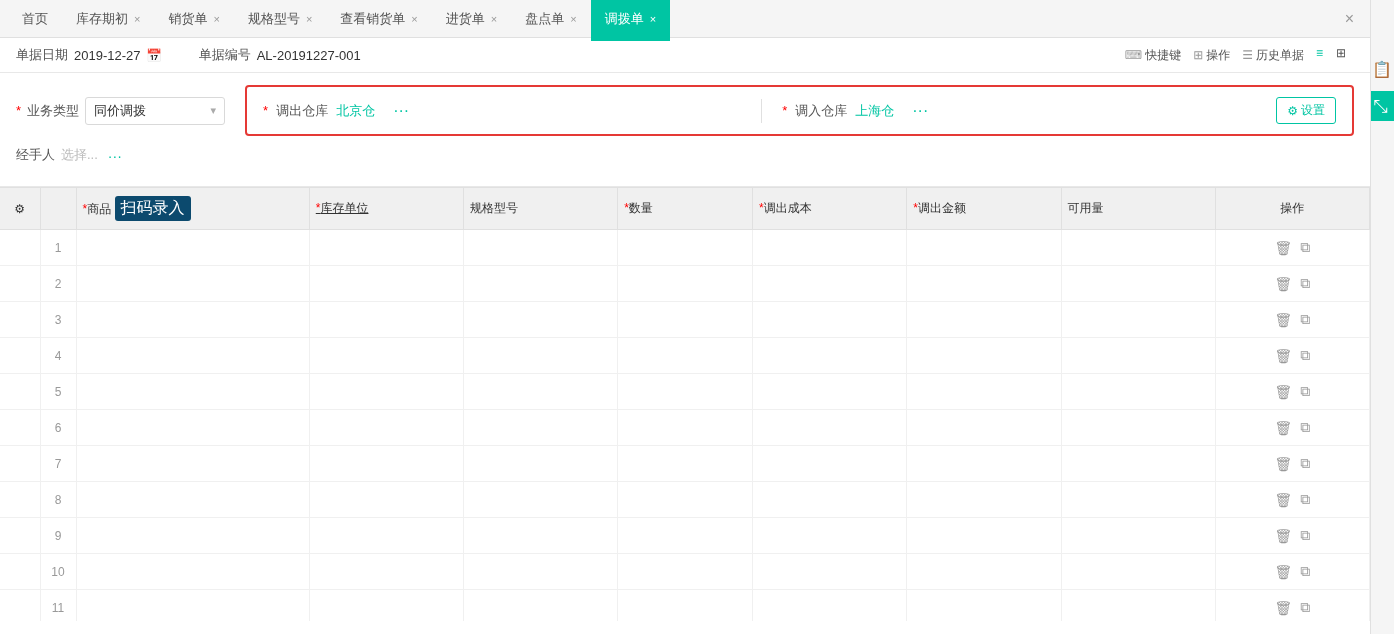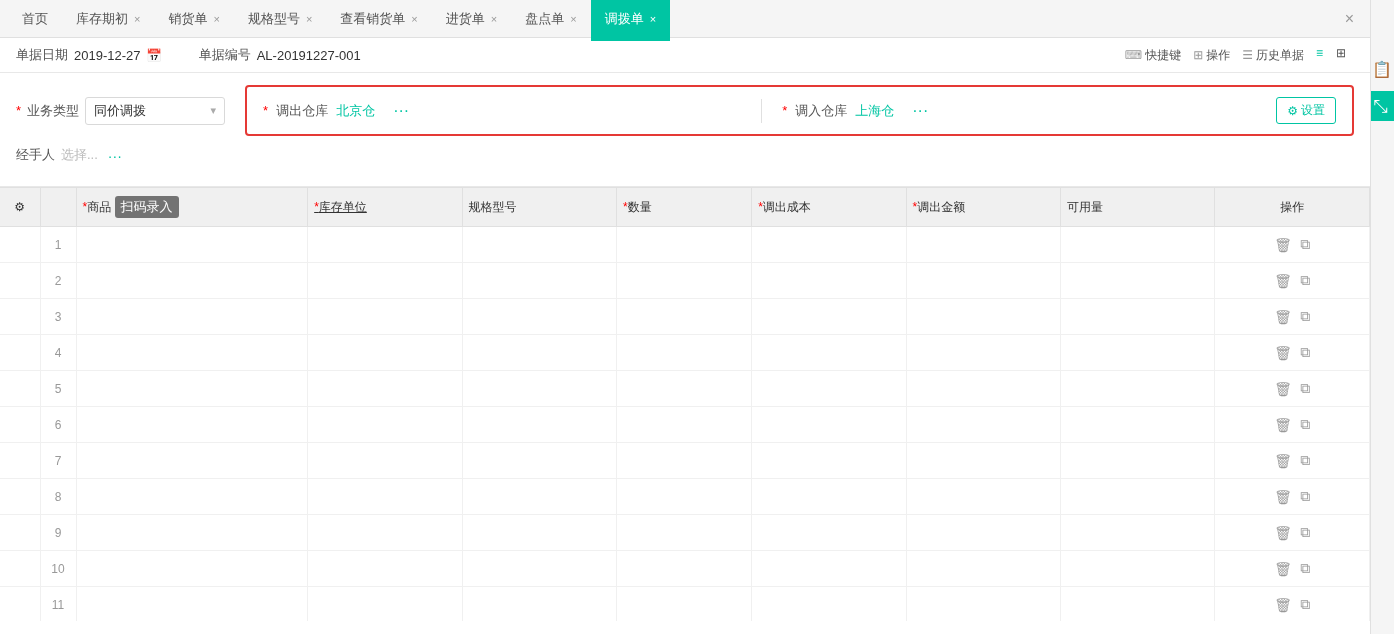--- a/index.html
+++ b/index.html
@@ -207,26 +207,26 @@
     .col-goods { min-width: 120px; }
     .col-unit { min-width: 80px; text-decoration: underline; }
     .col-spec { min-width: 80px; }
     .col-qty { min-width: 70px; }
     .col-cost { min-width: 80px; }
     .col-amount { min-width: 80px; }
     .col-avail { min-width: 80px; }
     .col-op { min-width: 80px; text-align: center; }
 
     .scan-btn {
-      background: #737373;
+      background: #0c4a6e;
       color: #fff;
       border: none;
       border-radius: 3px;
       padding: 2px 6px;
-      font-size: 13px;
+      font-size: 16px;
       cursor: pointer;
     }
     .op-icons {
       display: flex;
       align-items: center;
       justify-content: center;
       gap: 8px;
     }
     .op-icon {
       cursor: pointer;

